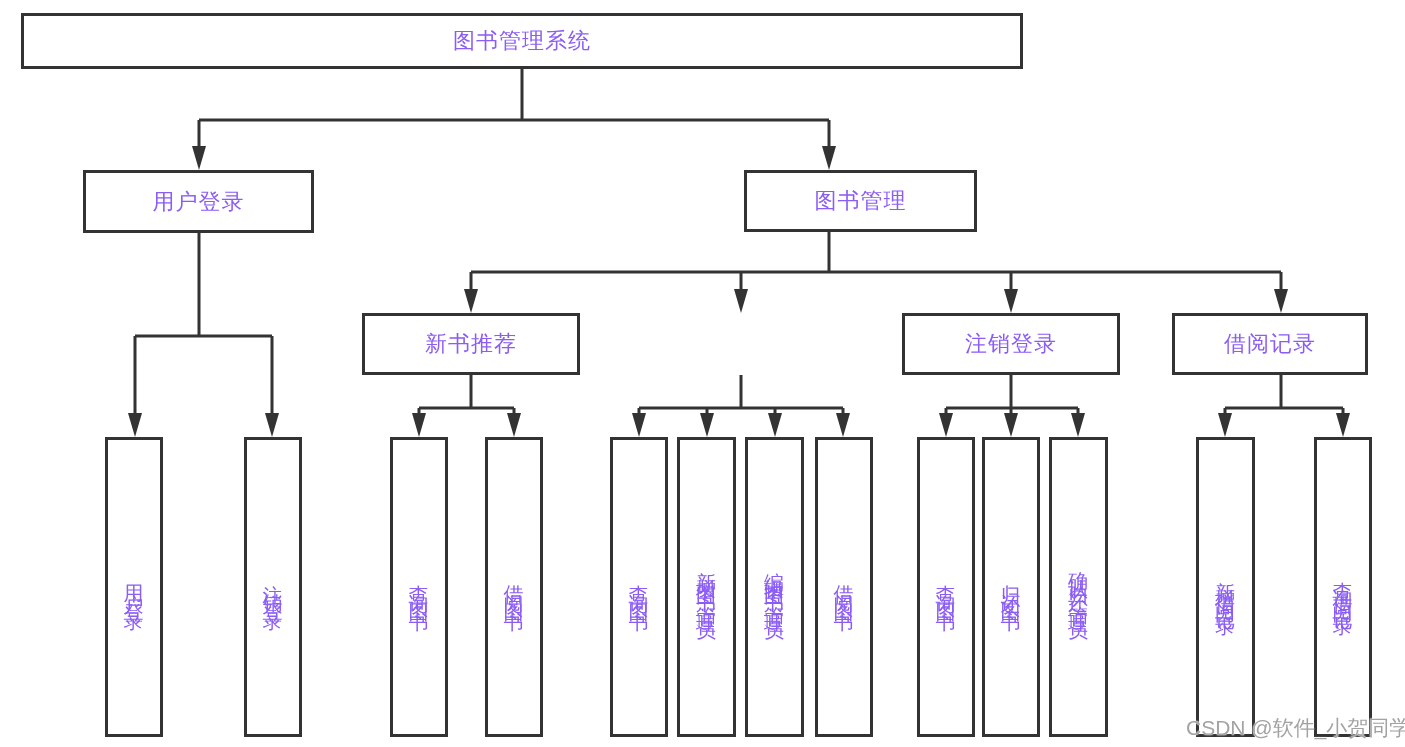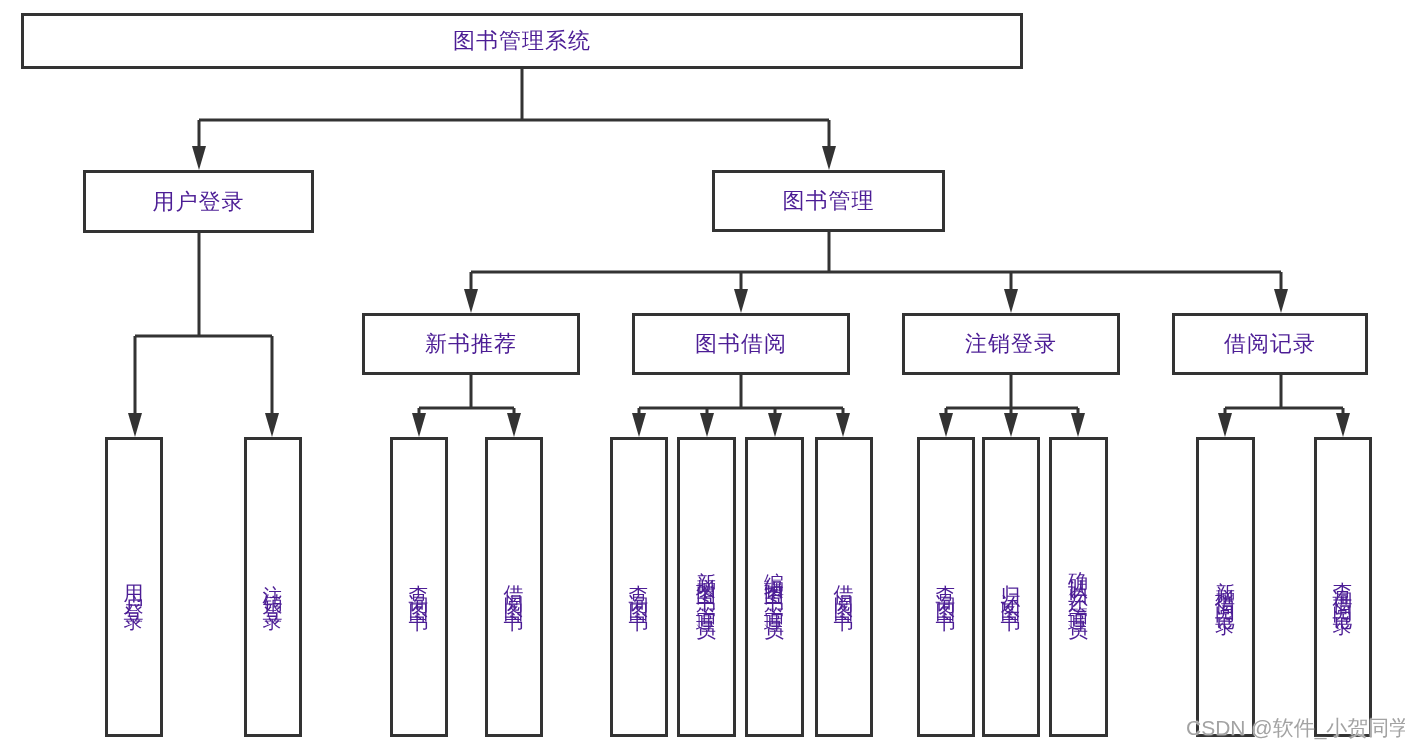--- a/index.html
+++ b/index.html
@@ -24,42 +24,42 @@
     z-index: 1;
   }
   .node {
     position: absolute;
     box-sizing: border-box;
     background: #ffffff;
     border: 3px solid #333333;
     display: flex;
     align-items: center;
     justify-content: center;
-    color: #4c1d95;
+    color: #8b5cf6;
     z-index: 2;
   }
   .node .h-label {
     font-size: 22px;
     letter-spacing: 1px;
     white-space: nowrap;
   }
   .node .v-label {
     writing-mode: vertical-rl;
     text-orientation: mixed;
     font-size: 20px;
     letter-spacing: 9px;
     line-height: 1;
     white-space: nowrap;
   }
   .node.vert .v-label { letter-spacing: 9px; }
   .node.vert.long .v-label { letter-spacing: 7px; }
   
   .n-root   { left: 21px;   top: 13px;  width: 1002px; height: 56px; }
   .n-b0     { left: 83px;   top: 170px; width: 231px;  height: 63px; }
-  .n-b1     { left: 712px;  top: 170px; width: 233px;  height: 62px; }
+  .n-b1     { left: 744px;  top: 170px; width: 233px;  height: 62px; }
   .n-m0     { left: 362px;  top: 313px; width: 218px;  height: 62px; }
   .n-m1     { left: 632px;  top: 313px; width: 218px;  height: 62px; }
   .n-m2     { left: 902px;  top: 313px; width: 218px;  height: 62px; }
   .n-m3     { left: 1172px; top: 313px; width: 196px;  height: 62px; }
   .vert     { top: 437px; height: 300px; }
   .n-l0  { left: 105px;  width: 58px; }
   .n-l1  { left: 244px;  width: 58px; }
   .n-l2  { left: 390px;  width: 58px; }
   .n-l3  { left: 485px;  width: 58px; }
   .n-l4  { left: 610px;  width: 58px; }
@@ -137,23 +137,20 @@
   <div class="node n-b0">
     <span class="h-label">用户登录</span>
   </div>
   <div class="node n-b1">
     <span class="h-label">图书管理</span>
   </div>
 
   <div class="node n-m0">
     <span class="h-label">新书推荐</span>
   </div>
-  <div class="node n-m1">
-    <span class="h-label">图书借阅</span>
-  </div>
   <div class="node n-m2">
     <span class="h-label">注销登录</span>
   </div>
   <div class="node n-m3">
     <span class="h-label">借阅记录</span>
   </div>
 
   <div class="node vert n-l0">
     <span class="v-label">用户登录</span>
   </div>

